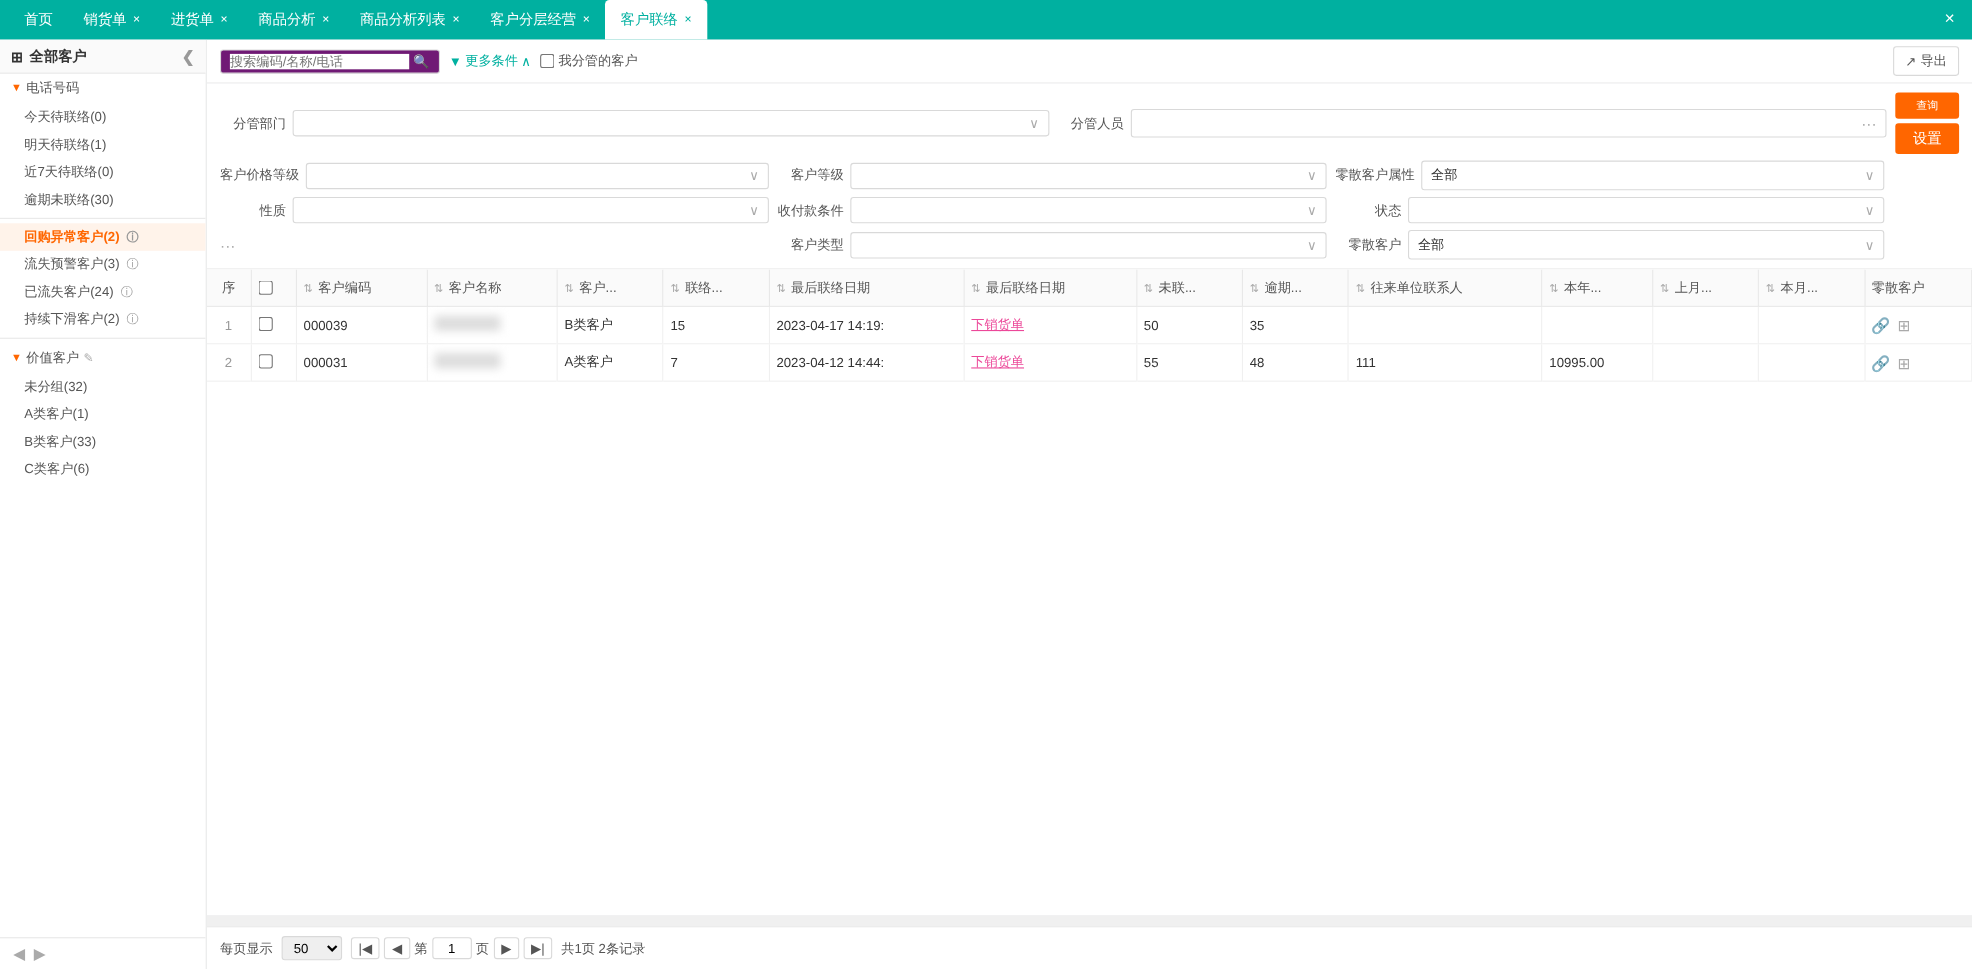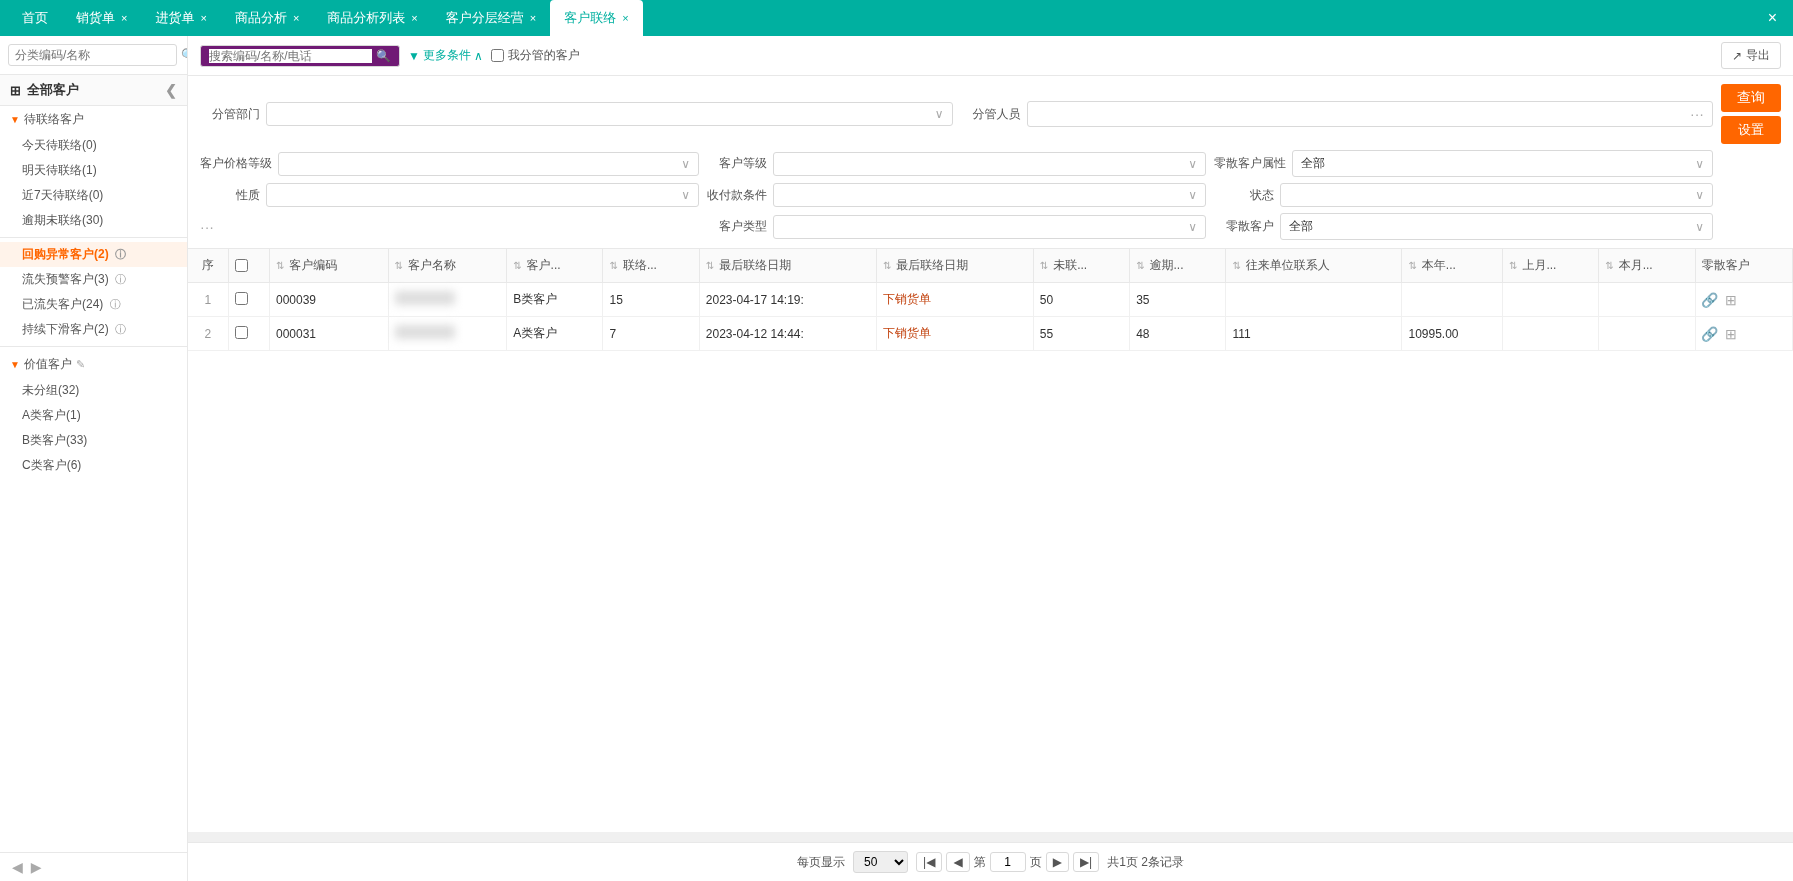--- a/index.html
+++ b/index.html
@@ -96,52 +96,52 @@
     .filter-label { font-size: 12px; color: #555; white-space: nowrap; min-width: 60px; text-align: right; }
     .filter-input {
       flex: 1; border: 1px solid #d9d9d9; border-radius: 3px; padding: 4px 8px; font-size: 12px; outline: none;
     }
     .filter-select {
       flex: 1; display: flex; align-items: center; border: 1px solid #d9d9d9; border-radius: 3px; padding: 4px 8px; font-size: 12px; background: #fff; cursor: pointer; justify-content: space-between;
     }
     .filter-select .down-arrow { color: #aaa; }
     .filter-dots { color: #aaa; cursor: pointer; font-size: 14px; }
     .query-btn {
-      background: #f60; color: #fff; border: none; border-radius: 3px; padding: 5px 16px; cursor: pointer; font-size: 14px;
+      background: #f60; color: #fff; border: none; border-radius: 3px; padding: 5px 16px; cursor: pointer; font-size: 10px;
     }
     .set-btn {
       background: #f60; color: #fff; border: none; border-radius: 3px; padding: 5px 16px; cursor: pointer; font-size: 13px;
     }
     .btn-group { display: flex; flex-direction: column; gap: 4px; }
 
     
     .table-wrapper { flex: 1; overflow: auto; background: #fff; }
     table { width: 100%; border-collapse: collapse; font-size: 12px; }
     thead tr { background: #fafafa; }
     thead th {
       padding: 8px 6px; border-bottom: 1px solid #e8e8e8; border-right: 1px solid #e8e8e8; font-weight: normal; color: #555; white-space: nowrap; text-align: left;
     }
     thead th:first-child { width: 40px; text-align: center; }
     tbody tr { border-bottom: 1px solid #f0f0f0; }
     tbody td { padding: 8px 6px; border-right: 1px solid #f0f0f0; white-space: nowrap; }
     tbody td:first-child { text-align: center; color: #999; }
-    tbody td.link-cell { color: #c2410c; cursor: pointer; }
+    tbody td.link-cell { color: #ec4899; cursor: pointer; text-decoration: underline; }
     .col-sort { cursor: pointer; margin-right: 3px; color: #aaa; font-size: 10px; }
     .th-inner { display: flex; align-items: center; gap: 2px; }
 
     
     .blurred { filter: blur(4px); user-select: none; background: #ddd; border-radius: 2px; display: inline-block; width: 60px; height: 14px; }
 
     
     .action-icons { display: flex; gap: 6px; align-items: center; color: #aaa; font-size: 14px; }
     .action-icons span { cursor: pointer; }
 
     
     .table-footer {
-      background: #fff; border-top: 1px solid #e8e8e8; padding: 8px 12px; display: flex; align-items: center; gap: 8px; font-size: 12px; color: #555; justify-content: center;
+      background: #fff; border-top: 1px solid #e8e8e8; padding: 8px 12px; display: flex; align-items: center; gap: 8px; font-size: 12px; color: #555; justify-content: flex-start;
     }
     .page-size-select {
       border: 1px solid #d9d9d9; border-radius: 3px; padding: 2px 6px; font-size: 12px; cursor: pointer;
     }
     .page-nav { display: flex; align-items: center; gap: 4px; }
     .page-nav-btn { border: 1px solid #d9d9d9; background: #fff; border-radius: 3px; padding: 2px 6px; cursor: pointer; font-size: 12px; color: #555; }
     .page-input { border: 1px solid #d9d9d9; border-radius: 3px; padding: 2px 6px; width: 36px; text-align: center; font-size: 12px; }
 
     
     .scroll-area { height: 10px; background: #f0f0f0; }
@@ -186,33 +186,29 @@
     <span>客户联络</span>
     <span class="close-x">×</span>
   </div>
   <div class="spacer"></div>
   <div class="top-close">×</div>
 </div>
 
 <div class="main-layout">
 
   <div class="sidebar">
-    <div class="sidebar-search">
-      <input type="text" placeholder="分类编码/名称" style="">
-      <span class="search-icon">🔍</span>
-    </div>
     <div class="sidebar-section-header">
       <span class="grid-icon">⊞</span>
       <span>全部客户</span>
       <span class="collapse-btn">❮</span>
     </div>
 
     <div class="sidebar-group-label">
       <span class="triangle">▼</span>
-      <span>待联络客户</span>
+      <span>电话号码</span>
     </div>
     <div class="sidebar-item">
       <span>今天待联络(0)</span>
     </div>
     <div class="sidebar-item">
       <span>明天待联络(1)</span>
     </div>
     <div class="sidebar-item">
       <span>近7天待联络(0)</span>
     </div>

